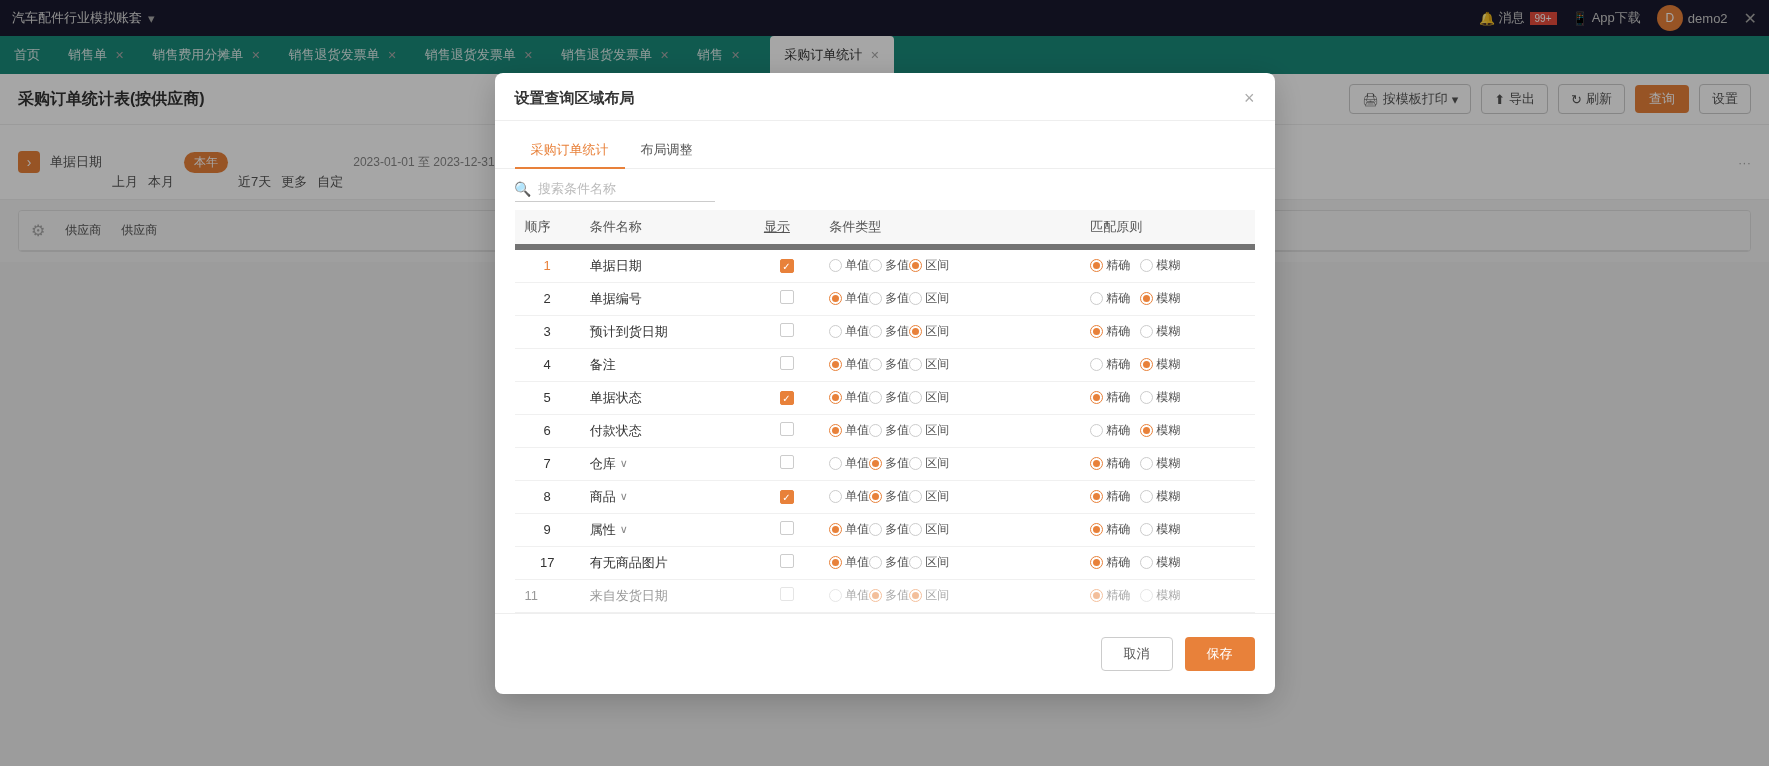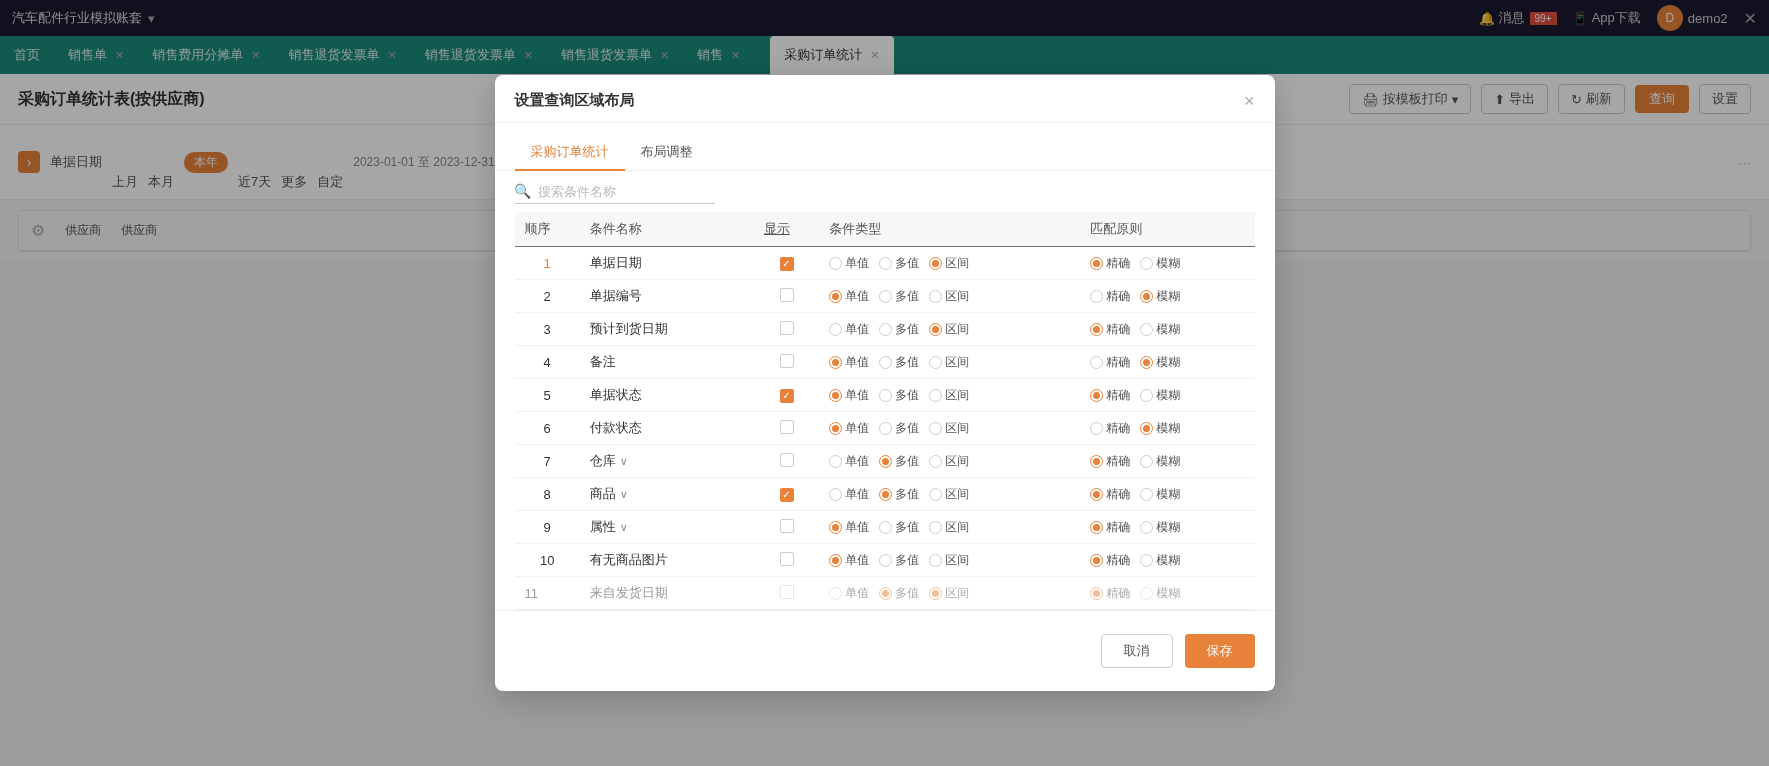--- a/index.html
+++ b/index.html
@@ -144,21 +144,21 @@
     
     .dialog-table-wrap { flex: 1; overflow-y: auto; padding: 0 20px; }
     .dialog-table { width: 100%; border-collapse: collapse; }
     .dialog-table th {
       background: #f7f7f7;
       text-align: left;
       padding: 8px 10px;
       font-size: 13px;
       color: #555;
       font-weight: 500;
-      border-bottom: 1px solid #737373;
+      border-bottom: 6px solid #737373;
       position: sticky;
       top: 0;
       z-index: 1;
     }
     .dialog-table td {
       padding: 7px 10px;
       font-size: 13px;
       color: #333;
       border-bottom: 1px solid #f0f0f0;
       vertical-align: middle;
@@ -172,21 +172,21 @@
       border-radius: 2px;
       display: inline-flex;
       align-items: center;
       justify-content: center;
       cursor: pointer;
       background: #fff;
     }
     .cb.checked { background: #e8813a; border-color: #e8813a; color: #fff; font-size: 10px; }
 
     
-    .radio-group { display: flex; align-items: center; gap: 10px; }
+    .radio-group { display: flex; align-items: center; }
     .radio-item { display: flex; align-items: center; gap: 3px; cursor: pointer; font-size: 12px; color: #555; }
     .radio-dot {
       width: 13px; height: 13px;
       border-radius: 50%;
       border: 1.5px solid #ccc;
       display: inline-flex;
       align-items: center;
       justify-content: center;
     }
     .radio-dot.selected { border-color: #e8813a; }
@@ -695,21 +695,21 @@
                     <span>精确</span>
                   </label>
                   <label class="radio-item">
                     <span class="radio-dot"></span>
                     <span>模糊</span>
                   </label>
                 </div>
               </td>
             </tr>
             <tr>
-              <td style="text-align: center;"><span>10</span></td>
+              <td style="text-align: center;"><span>17</span></td>
               <td>
                 <div class="cond-name-cell">
                   <span>有无商品图片</span>
                 </div>
               </td>
               <td style="text-align: center;"><span class="cb"></span></td>
               <td>
                 <div class="radio-group">
                   <label class="radio-item">
                     <span class="radio-dot selected"></span>

